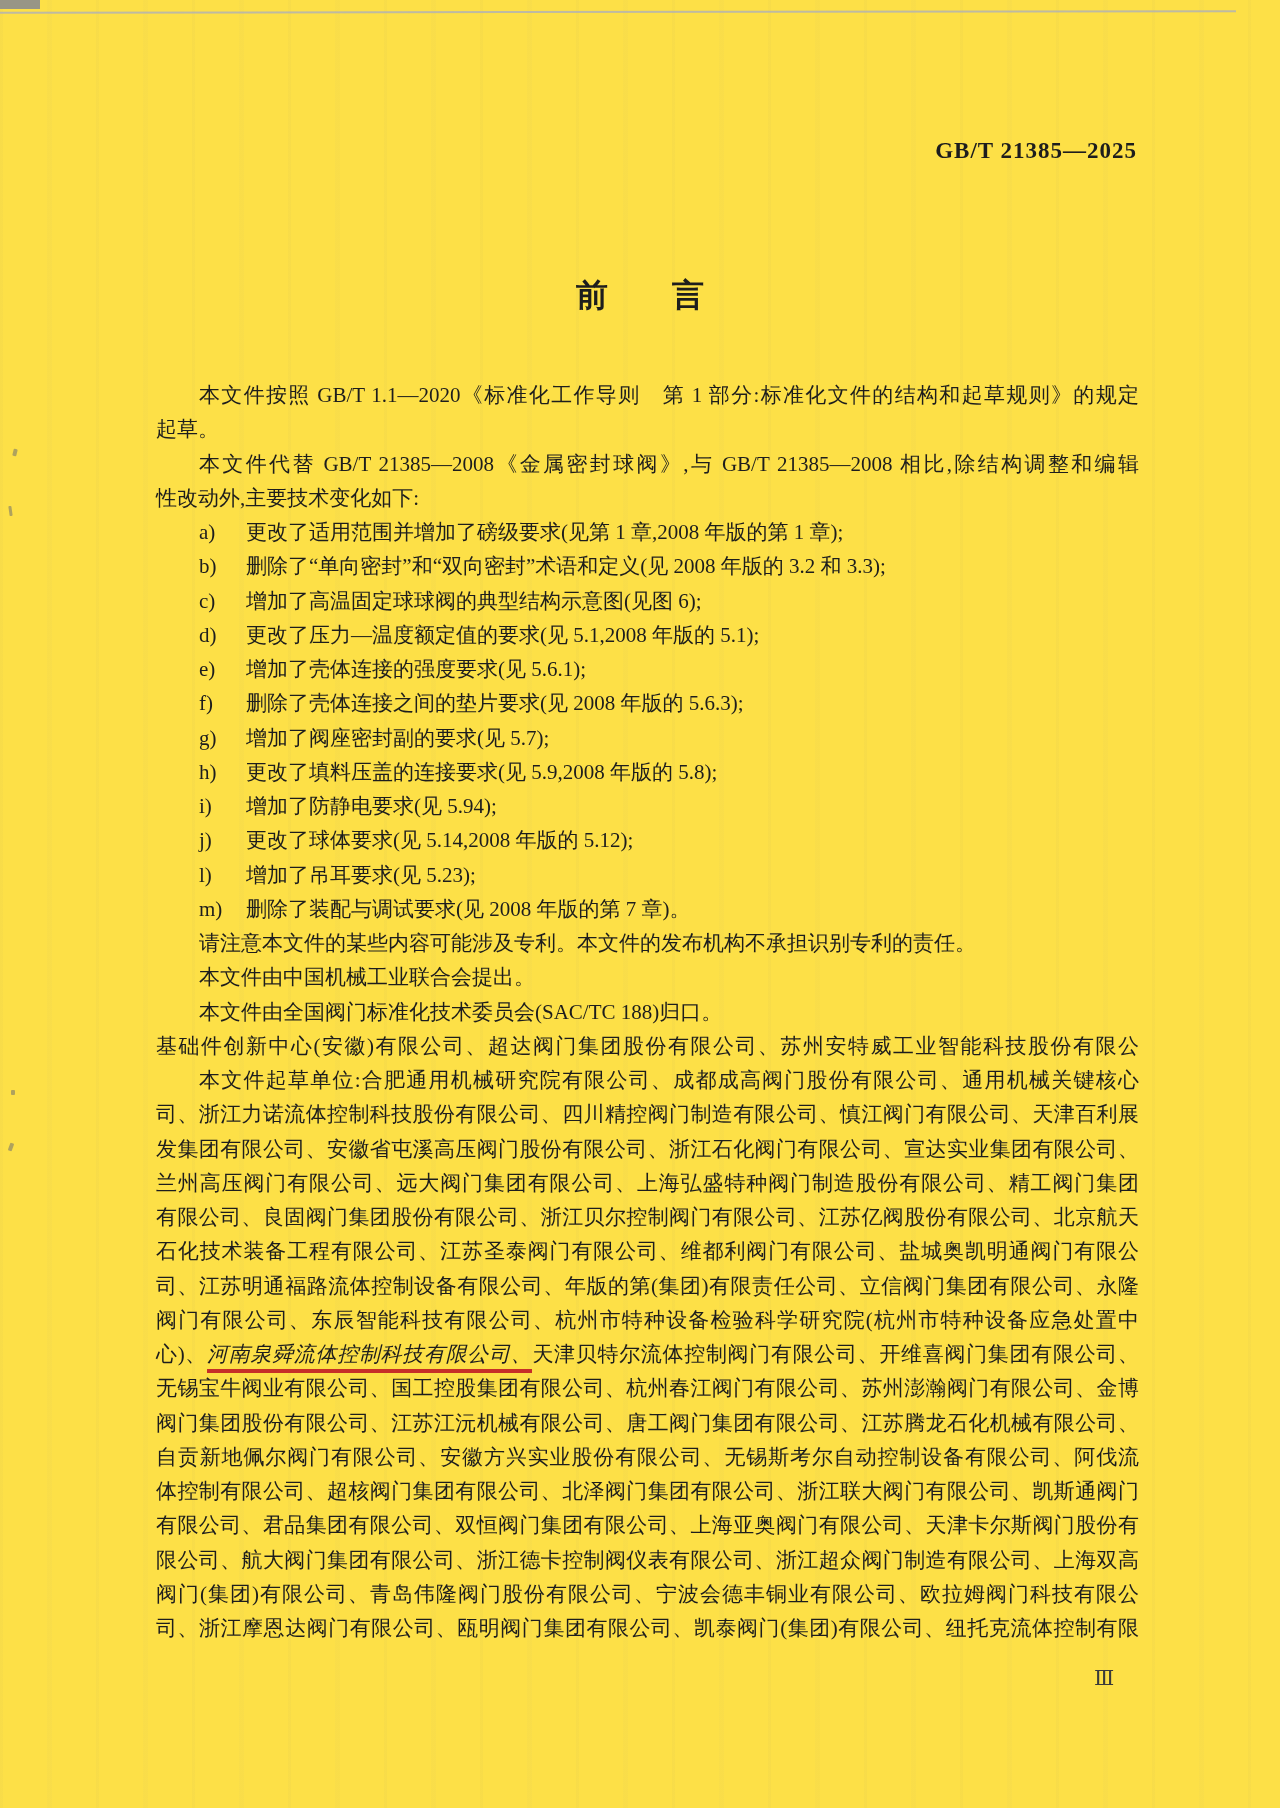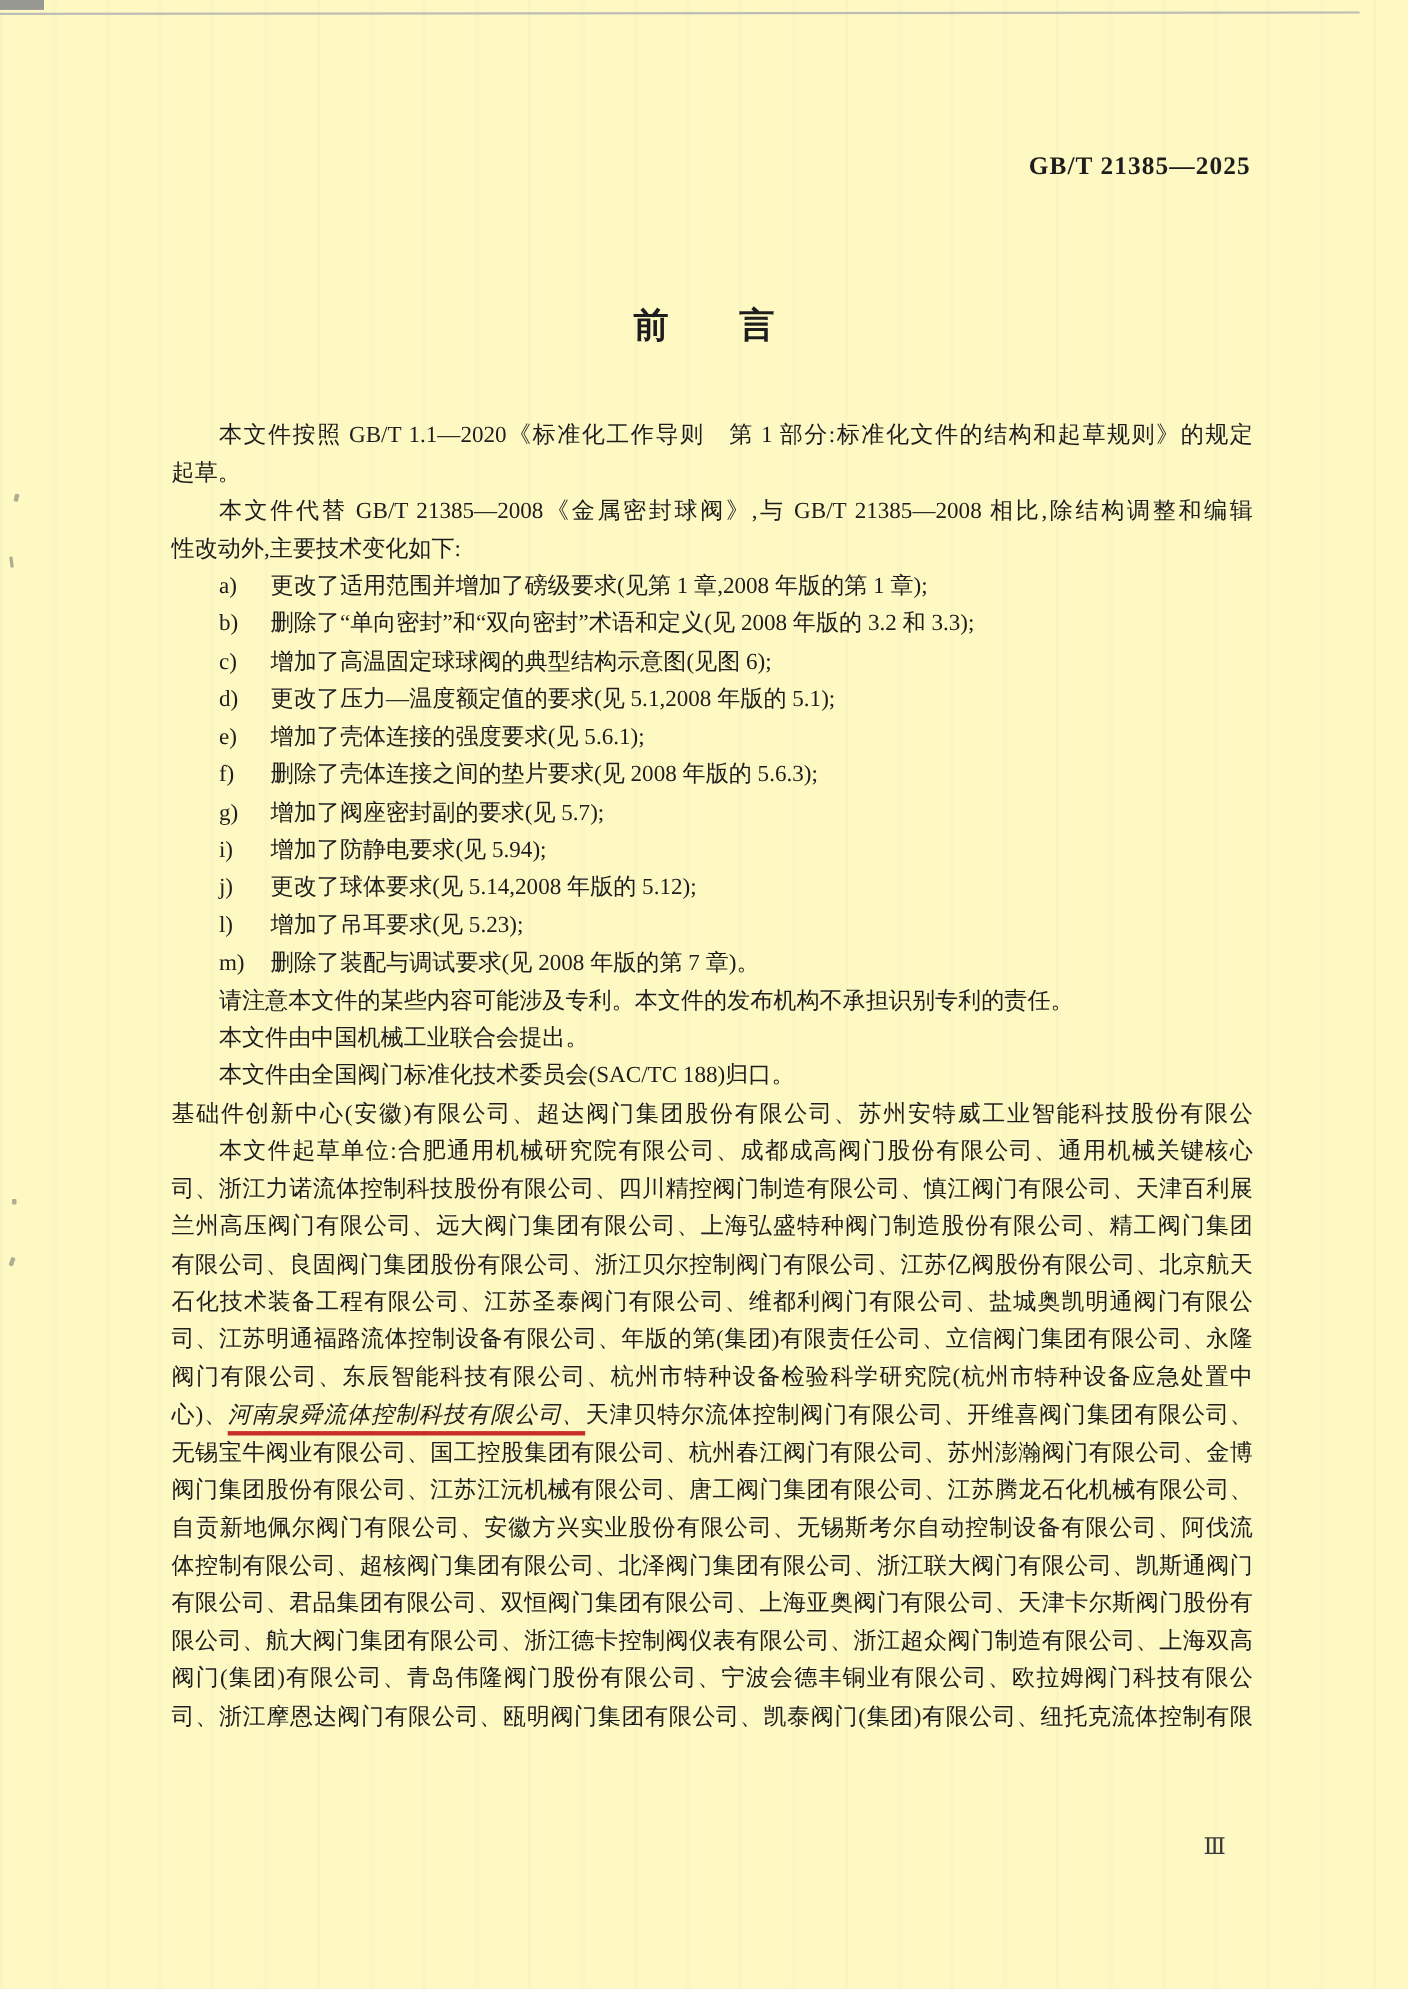--- a/index.html
+++ b/index.html
@@ -1,20 +1,20 @@
 <!DOCTYPE html>
 <html style="--annotation-red: #c62f28;"><head>
 <meta charset="utf-8">
 <style>
   html,body { margin:0; padding:0; background:#e8e8e8; }
   .page {
     position:relative;
     width:1280px; height:1808px;
     margin:0 auto;
-    background:#fef9c3;
+    background:#fde047;
     font-family:"Liberation Serif","DejaVu Serif",serif;
     color:#1d1d1d;
     overflow:hidden;
   }
   
   .page::before {
     content:"";
     position:absolute; inset:0;
     background:repeating-linear-gradient(90deg,
       rgba(120,120,120,0.035) 0 3px, rgba(0,0,0,0) 3px 47px,
@@ -85,30 +85,32 @@
       <div class="line"><span>起草。</span></div>
       <div class="line indent fill"><span>本文件代替 GB/T 21385—2008《金属密封球阀》,与 GB/T 21385—2008 相比,除结构调整和编辑</span></div>
       <div class="line"><span>性改动外,主要技术变化如下:</span></div>
       <div class="line list"><span class="label">a)</span><span>更改了适用范围并增加了磅级要求(见第 1 章,2008 年版的第 1 章);</span></div>
       <div class="line list"><span class="label">b)</span><span>删除了“单向密封”和“双向密封”术语和定义(见 2008 年版的 3.2 和 3.3);</span></div>
       <div class="line list"><span class="label">c)</span><span>增加了高温固定球球阀的典型结构示意图(见图 6);</span></div>
       <div class="line list"><span class="label">d)</span><span>更改了压力—温度额定值的要求(见 5.1,2008 年版的 5.1);</span></div>
       <div class="line list"><span class="label">e)</span><span>增加了壳体连接的强度要求(见 5.6.1);</span></div>
       <div class="line list"><span class="label">f)</span><span>删除了壳体连接之间的垫片要求(见 2008 年版的 5.6.3);</span></div>
       <div class="line list"><span class="label">g)</span><span>增加了阀座密封副的要求(见 5.7);</span></div>
+      <div class="line list"><span class="label">h)</span><span>更改了填料压盖的连接要求(见 5.9,2008 年版的 5.8);</span></div>
       <div class="line list"><span class="label">i)</span><span>增加了防静电要求(见 5.94);</span></div>
       <div class="line list"><span class="label">j)</span><span>更改了球体要求(见 5.14,2008 年版的 5.12);</span></div>
       <div class="line list"><span class="label">l)</span><span>增加了吊耳要求(见 5.23);</span></div>
       <div class="line list"><span class="label">m)</span><span>删除了装配与调试要求(见 2008 年版的第 7 章)。</span></div>
       <div class="line indent"><span>请注意本文件的某些内容可能涉及专利。本文件的发布机构不承担识别专利的责任。</span></div>
       <div class="line indent"><span>本文件由中国机械工业联合会提出。</span></div>
       <div class="line indent"><span>本文件由全国阀门标准化技术委员会(SAC/TC 188)归口。</span></div>
       <div class="line fill"><span>基础件创新中心(安徽)有限公司、超达阀门集团股份有限公司、苏州安特威工业智能科技股份有限公</span></div>
       <div class="line indent fill"><span>本文件起草单位:合肥通用机械研究院有限公司、成都成高阀门股份有限公司、通用机械关键核心</span></div>
       <div class="line fill"><span>司、浙江力诺流体控制科技股份有限公司、四川精控阀门制造有限公司、慎江阀门有限公司、天津百利展</span></div>
+      <div class="line fill"><span>发集团有限公司、安徽省屯溪高压阀门股份有限公司、浙江石化阀门有限公司、宣达实业集团有限公司、</span></div>
       <div class="line fill"><span>兰州高压阀门有限公司、远大阀门集团有限公司、上海弘盛特种阀门制造股份有限公司、精工阀门集团</span></div>
       <div class="line fill"><span>有限公司、良固阀门集团股份有限公司、浙江贝尔控制阀门有限公司、江苏亿阀股份有限公司、北京航天</span></div>
       <div class="line fill"><span>石化技术装备工程有限公司、江苏圣泰阀门有限公司、维都利阀门有限公司、盐城奥凯明通阀门有限公</span></div>
       <div class="line fill"><span>司、江苏明通福路流体控制设备有限公司、年版的第(集团)有限责任公司、立信阀门集团有限公司、永隆</span></div>
       <div class="line fill"><span>阀门有限公司、东辰智能科技有限公司、杭州市特种设备检验科学研究院(杭州市特种设备应急处置中</span></div>
       <div class="line fill"><span>心)、</span><span class="red-underline">河南泉舜流体控制科技有限公司、</span><span>天津贝特尔流体控制阀门有限公司、开维喜阀门集团有限公司、</span></div>
       <div class="line fill"><span>无锡宝牛阀业有限公司、国工控股集团有限公司、杭州春江阀门有限公司、苏州澎瀚阀门有限公司、金博</span></div>
       <div class="line fill"><span>阀门集团股份有限公司、江苏江沅机械有限公司、唐工阀门集团有限公司、江苏腾龙石化机械有限公司、</span></div>
       <div class="line fill"><span>自贡新地佩尔阀门有限公司、安徽方兴实业股份有限公司、无锡斯考尔自动控制设备有限公司、阿伐流</span></div>
       <div class="line fill"><span>体控制有限公司、超核阀门集团有限公司、北泽阀门集团有限公司、浙江联大阀门有限公司、凯斯通阀门</span></div>

